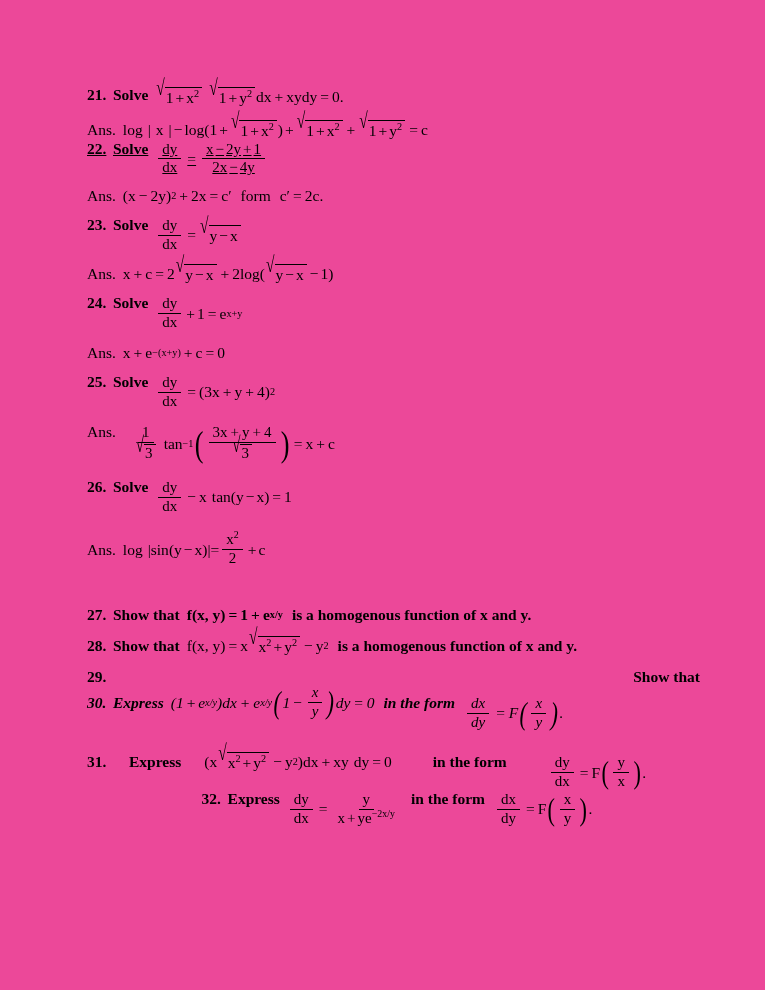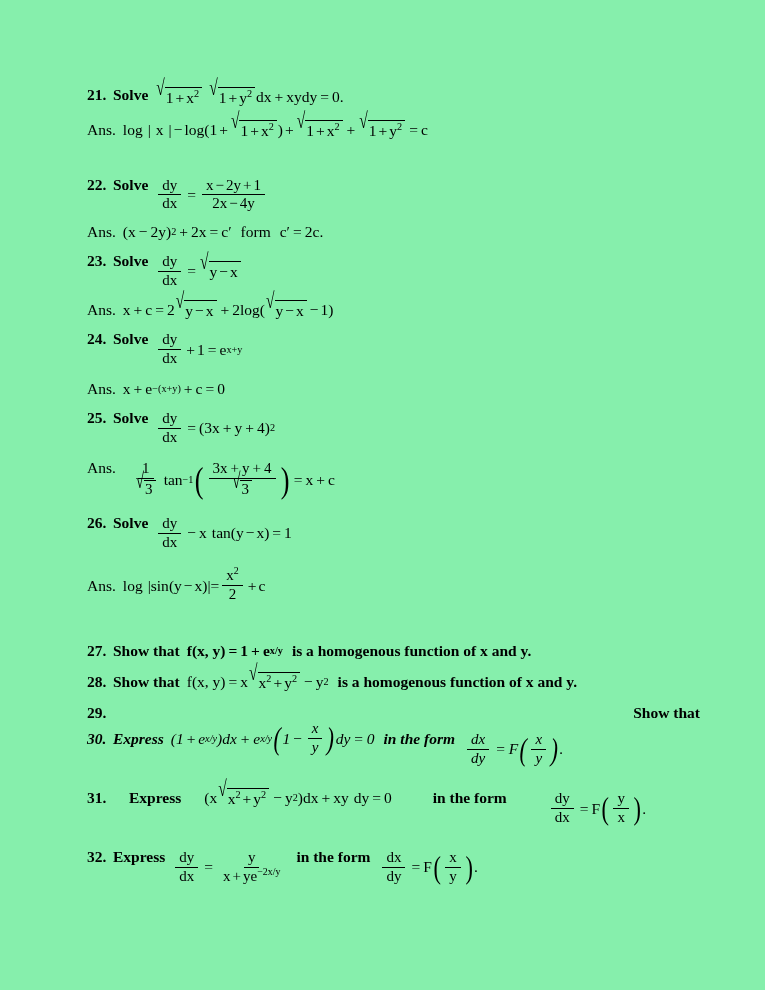--- a/index.html
+++ b/index.html
@@ -13,21 +13,21 @@
     position: relative;
     font-family: "Liberation Serif", "DejaVu Serif", serif;
     color: #000000;
     overflow: hidden;
   }
   .page {
     position: absolute;
     left: 0; top: 0;
     width: 765px;
     height: 990px;
-    background: #86efac;
+    background: #ec4899;
   }
   .content {
     position: absolute;
     left: 87px;
     top: 86px;
     width: 620px;
   }
 
   
   .line {
@@ -185,21 +185,21 @@
         <span class="op">+</span>
         <span class="sqrt">
             <span class="radsign">√</span>
             <span class="radicand"><span>1</span><span class="opn">+</span><span>y</span><sup class="sp">2</sup></span>
           </span>
         <span class="op">=</span>
           <span>c</span>
       </span>
     </div>
 
-    <div class="line qline" style="margin-top:36px;">
+    <div class="line qline" style="text-decoration:underline;">
       <span class="lbl-num">22.</span>
       <span class="verb">Solve</span>
       <span class="math">
         <span class="frac">
             <span class="num">dy</span>
             <span class="den">dx</span>
           </span>
         <span class="op">=</span>
         <span class="frac">
           <span class="num"><span>x</span><span class="opn">−</span><span>2y</span><span class="opn">+</span><span>1</span></span>
@@ -527,21 +527,21 @@
           <span class="frac">
               <span class="num">y</span>
               <span class="den">x</span>
             </span>
           <span class="pr">)</span>
         </span>
         <span>.</span>
       </span>
     </div>
 
-    <div class="line qline" style="margin-top:22px;">
+    <div class="line qline" style="justify-content:center;">
       <span class="lbl-num">32.</span>
       <span class="verb">Express</span>
       <span class="math">
         <span class="frac">
             <span class="num">dy</span>
             <span class="den">dx</span>
           </span>
         <span class="op">=</span>
         <span class="frac">
           <span class="num">y</span>

